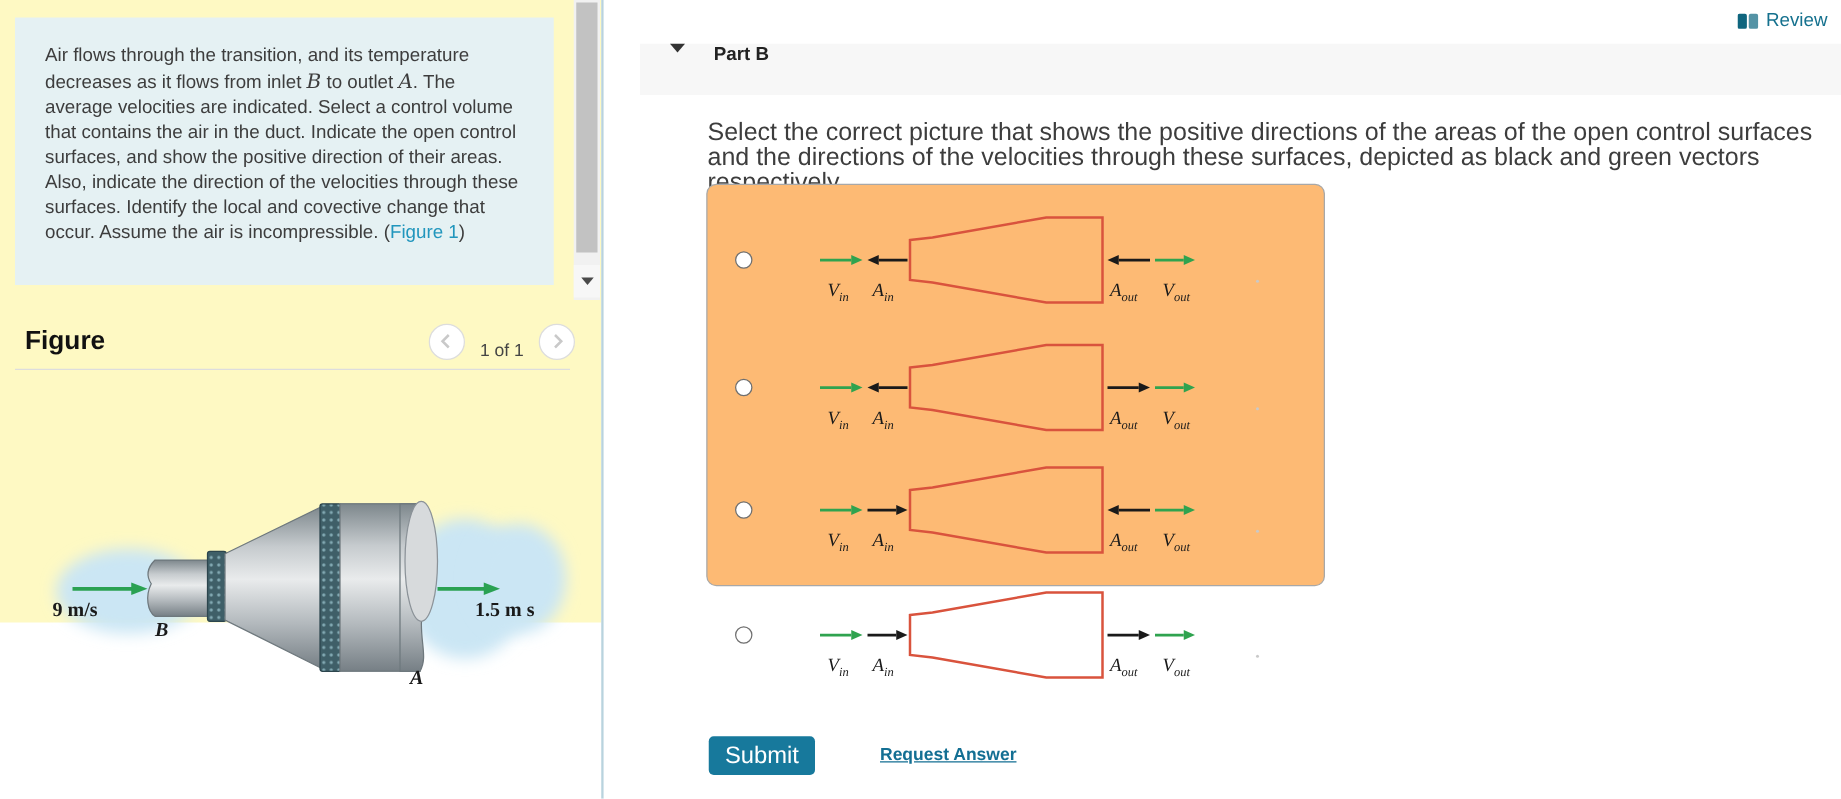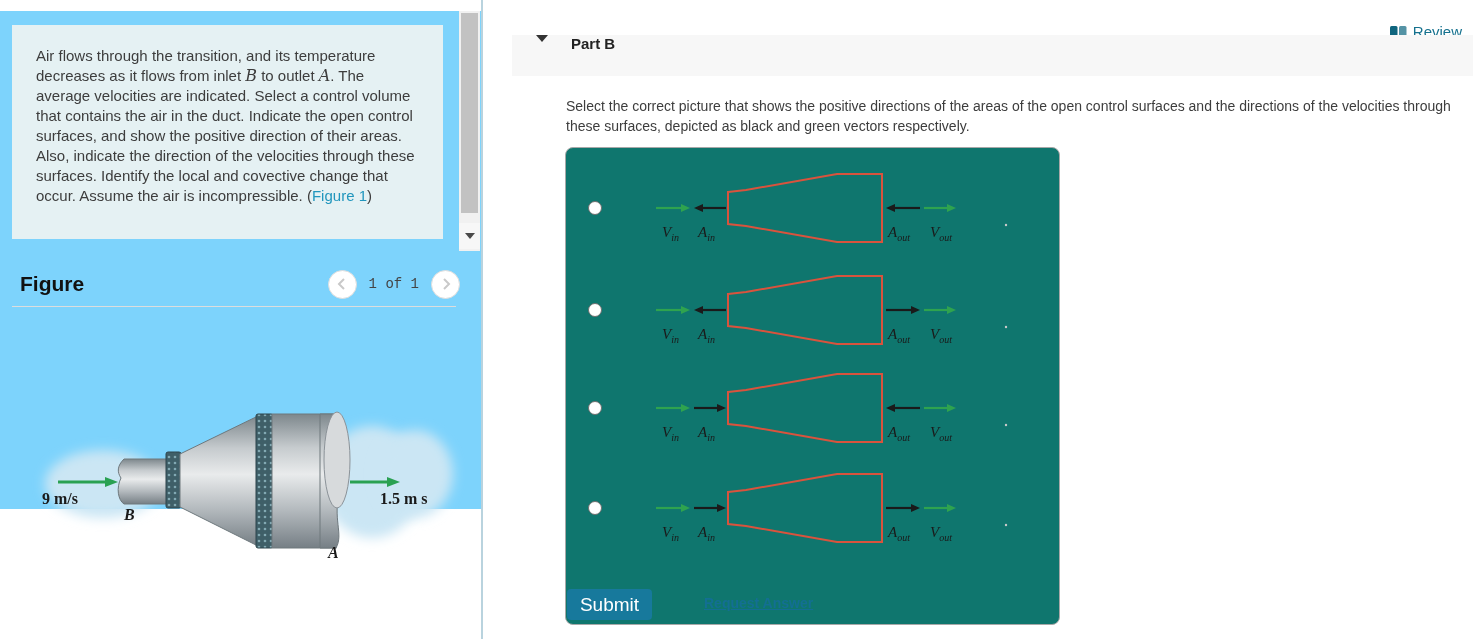--- a/index.html
+++ b/index.html
@@ -1,57 +1,57 @@
 <!DOCTYPE html>
 <html><head>
 <meta charset="utf-8">
 <style>
   * { margin:0; padding:0; box-sizing:border-box; }
   html,body { width:1473px; height:639px; background:#fff; font-family:"Liberation Sans",sans-serif; overflow:hidden; }
   .app { position:relative; width:1473px; height:639px; }
 
   
-  .left-panel { position:absolute; left:0; top:11px; width:481px; height:498px; background:#7dd3fc; }
+  .left-panel { position:absolute; left:0; top:0; width:481px; height:498px; background:#fef9c3; }
   .problem-box { position:absolute; left:12px; top:14px; width:431px; height:214px;
                  background:#e5f1f3; padding:21px 24px 0 24px; font-size:15px; line-height:20px; color:#3d3d3d; }
   .problem-box .math { font-family:"DejaVu Serif",serif; font-style:italic; font-size:16px; }
   .problem-box .fig-link { color:#2196bd; cursor:pointer; }
 
   .scrollbar { position:absolute; left:459px; top:0; width:21px; height:240px; background:#f1f1f1; }
   .scroll-thumb { position:absolute; left:2px; top:2px; width:17px; height:200px; background:#c2c2c2; }
   .scroll-down { position:absolute; left:0; top:212px; width:21px; height:26px; background:#f7f7f7;
                  display:flex; align-items:center; justify-content:center; }
   .scroll-down .tri { width:0; height:0; border-left:5px solid transparent; border-right:5px solid transparent;
                  border-top:6px solid #4a4a4a; }
 
   .figure-header { position:absolute; left:20px; top:256px; width:440px; height:34px;
                    display:flex; align-items:center; justify-content:space-between; }
   .figure-title { font-size:21px; font-weight:bold; color:#111; }
-  .fignav { display:flex; align-items:center; gap:12px;font-family:Liberation Mono, monospace; }
+  .fignav { display:flex; align-items:flex-end; gap:12px; }
   .fignav .circle-btn { width:29px; height:29px; border:1px solid #ddd; border-radius:50%; background:#fff;
                         display:flex; align-items:center; justify-content:center; cursor:pointer; }
   .fignav .page { font-size:14px; color:#444; }
   .fig-divider { position:absolute; left:12px; top:295px; width:444px; height:0; border-top:1px solid #ddd; }
   .figure-area { position:absolute; left:10px; top:383px; width:455px; height:215px;text-decoration:underline; }
 
   .panel-divider { position:absolute; left:481px; top:0; width:2px; height:639px; background:#b9d3de; }
 
   
   .right-panel { position:absolute; left:483px; top:0; width:990px; height:639px; background:#fff; }
-  .review { position:absolute; top:23px; right:11px; display:flex; align-items:center; gap:6px;
+  .review { position:absolute; top:8px; right:11px; display:flex; align-items:center; gap:6px;
             color:#15718e; font-size:15px; cursor:pointer;text-align:center; }
   .partb-bar { position:absolute; left:29px; top:35px; right:0; height:41px; background:#f7f7f7;
                display:flex; align-items:flex-start; cursor:pointer; }
   .partb-bar .collapse-tri { margin-left:24px; width:0; height:0; border-left:6px solid transparent;
                border-right:6px solid transparent; border-top:7px solid #333; }
   .partb-title { margin-left:23px; font-size:15px; font-weight:bold; color:#222; }
-  .question { position:absolute; left:83px; top:96px; width:900px; font-size:14px; line-height:20px; color:#3d3d3d; }
-
-  .options-box { position:absolute; left:82px; top:147px; width:495px; height:478px;
-                 border:1px solid #a8a8a8; border-radius:8px; background:#0f766e; }
+  .question { position:absolute; left:83px; top:96px; width:900px; font-size:20px; line-height:20px; color:#3d3d3d; }
+
+  .options-box { position:absolute; left:82px; top:147px; width:495px; height:322px;
+                 border:1px solid #a8a8a8; border-radius:8px; background:#fdba74; }
   .opt-row { position:absolute; left:0; width:100%; height:0; }
   .radio { position:absolute; left:22px; width:14px; height:14px; border:1px solid #6f6f6f; border-radius:50%;
            background:#fff; cursor:pointer; }
   .opt-svg { position:absolute; left:78px; }
   .mlab { font:italic 15px "Liberation Serif",serif; fill:#1a1a1a; }
   .msub { font:italic 10px "Liberation Serif",serif; }
 
   .submit-btn { position:absolute; left:84px; top:589px; width:85px; height:31px; background:#17799c;
                 color:#fff; font-size:19px; font-family:"Liberation Sans",sans-serif; border:none; border-radius:4px; cursor:pointer; }
   .request-link { position:absolute; left:193px; top:595px; font-size:14px; font-weight:bold;

